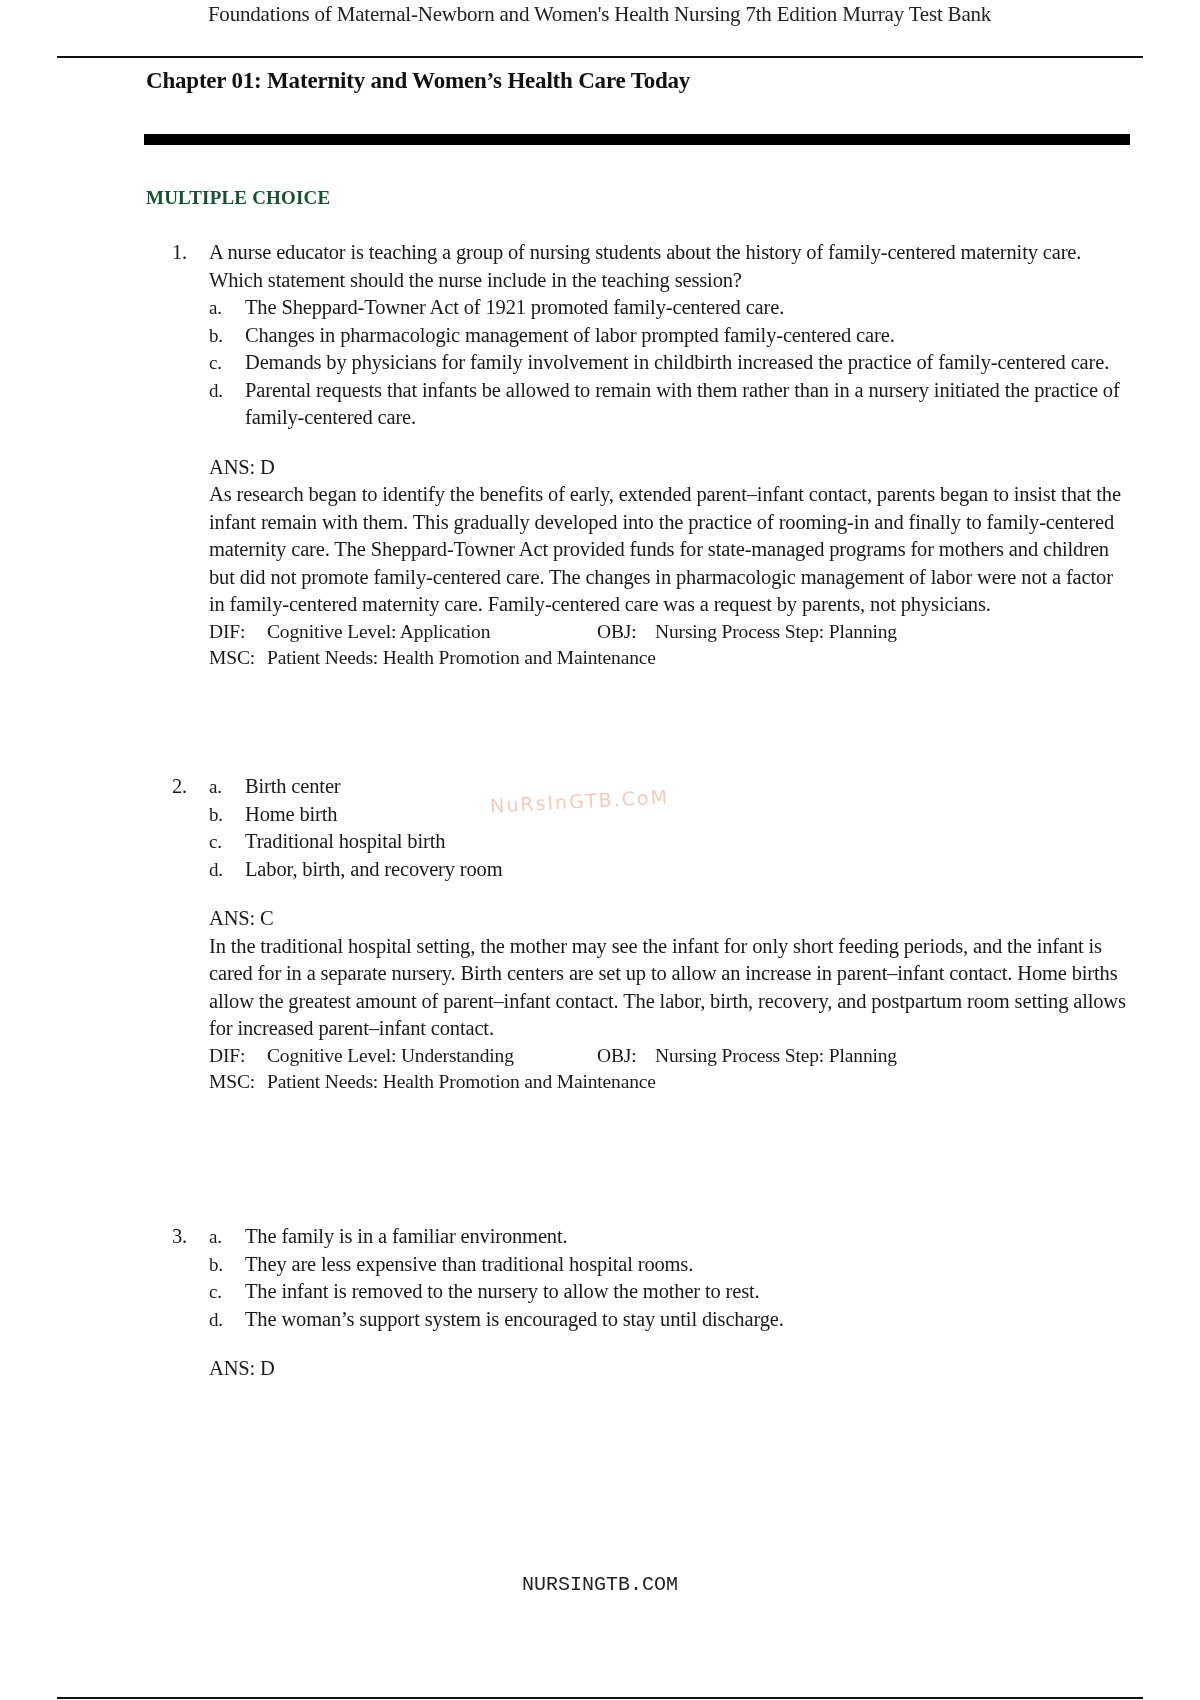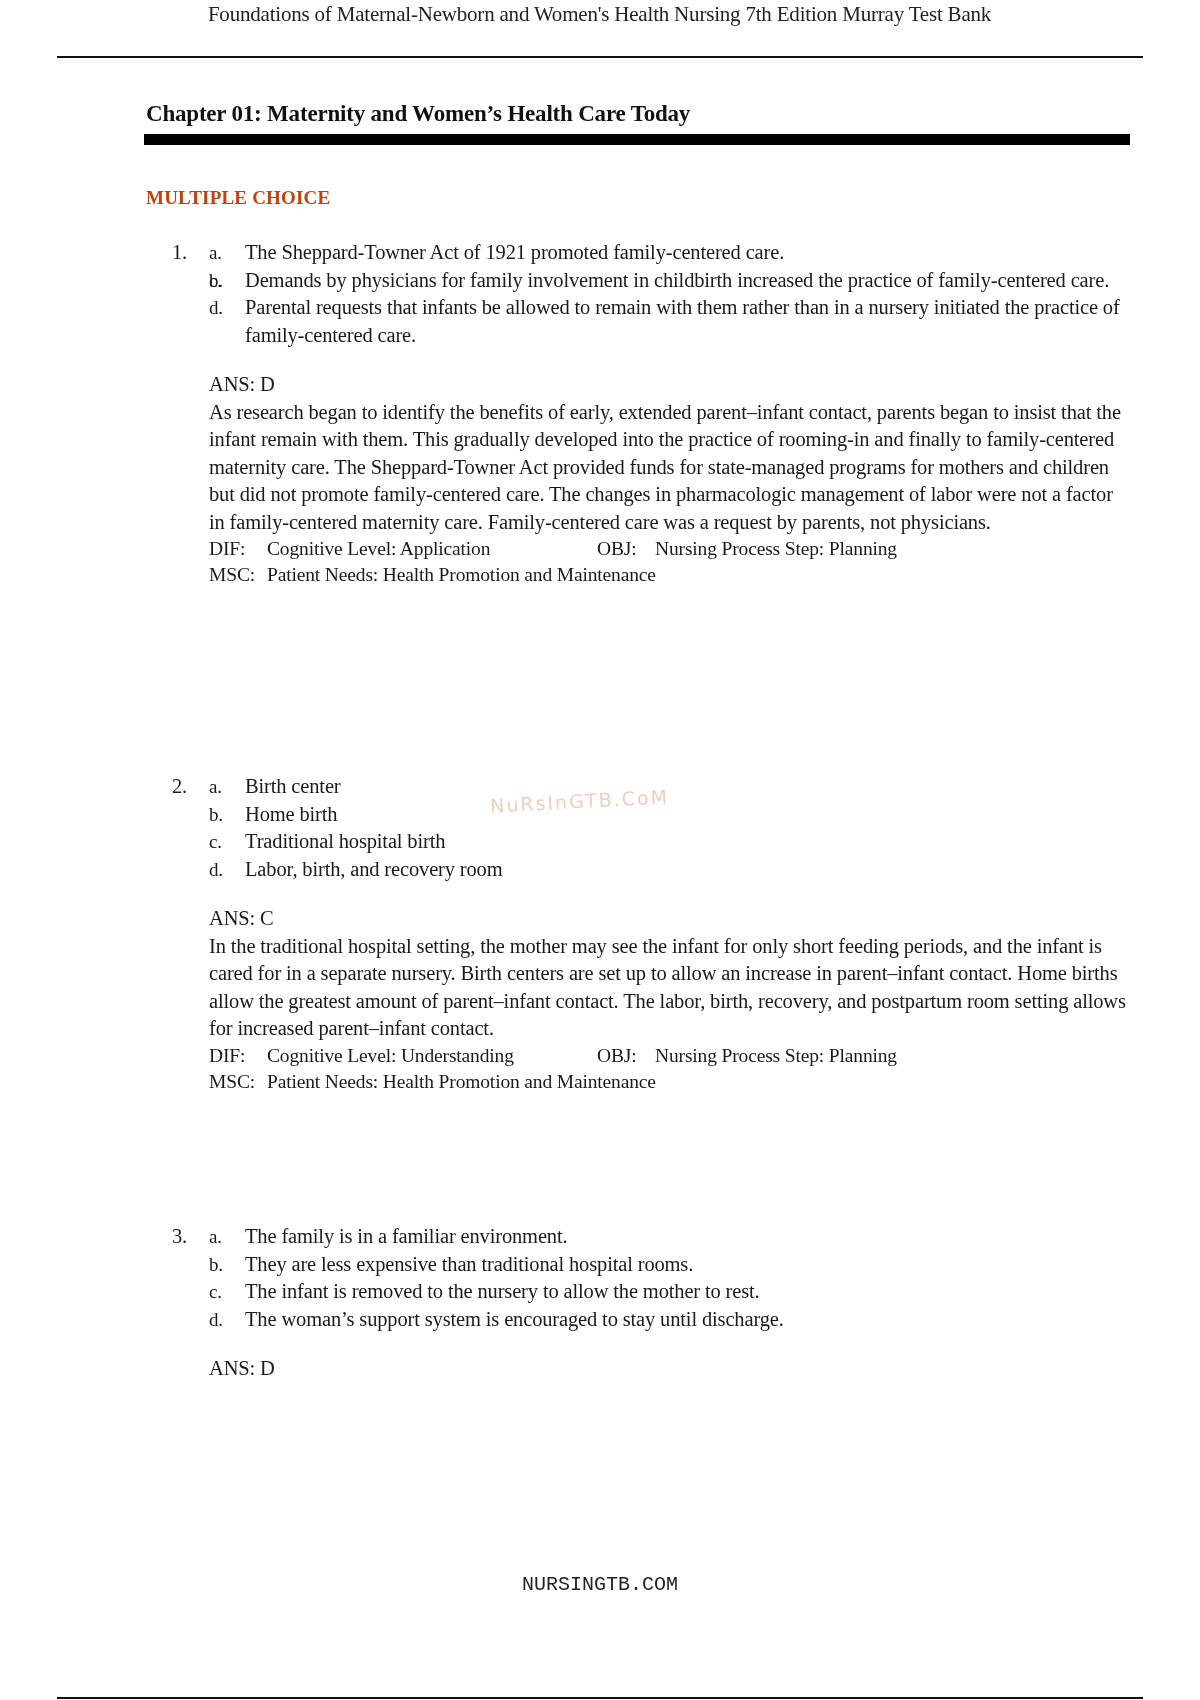--- a/index.html
+++ b/index.html
@@ -9,31 +9,31 @@
       color: #1a1a1a;
     }
     .running-header {
       position: absolute; top: 2px; left: 0; width: 1199px;
       text-align: center; font-size: 21px; color: #222;
       letter-spacing: -0.2px;
     }
     .rule-top {
       position: absolute; top: 56px; left: 57px; width: 1086px; height: 2px; background: #111;
     }
-    .chapter-block { position: absolute; top: 66px; left: 146px; width: 985px; margin-top: 33px; }
+    .chapter-block { position: absolute; top: 66px; left: 146px; width: 985px; }
     .chapter-title, .book-title {
       font-weight: bold; font-size: 23px; line-height: 29px; color: #111;
       letter-spacing: -0.2px;
     }
     .chapter-bar {
       position: absolute; top: 134px; left: 144px; width: 986px; height: 11px; background: #000;
     }
     .section-heading {
       position: absolute; top: 187px; left: 146px;
-      font-weight: bold; font-size: 19px; color: #c2410c; letter-spacing: 0.2px;
+      font-weight: bold; font-size: 19px; color: #14532d; letter-spacing: 0.2px;
     }
     .question {
       position: absolute; left: 172px; width: 960px;
       font-size: 20.5px; line-height: 27.5px; letter-spacing: -0.15px;
     }
     .q-num { position: absolute; left: 0; top: 0; width: 26px; }
     .q-stem { margin-left: 37px; }
     .options { list-style: none; margin: 0; padding: 0 0 0 37px; }
     .option { position: relative; padding-left: 36px; }
     .opt-letter { position: absolute; left: 0; top: 0; font-size: 19px; }
@@ -66,23 +66,24 @@
 
 <div class="chapter-block">
   <div class="chapter-title">Chapter 01: Maternity and Women’s Health Care Today</div>
 </div>
 <div class="chapter-bar"></div>
 
 <div class="section-heading">MULTIPLE CHOICE</div>
 
 <div class="question" style="top:239px;">
   <span class="q-num">1.</span>
+  <div class="q-stem">A nurse educator is teaching a group of nursing students about the history of family-centered maternity care. Which statement should the nurse include in the teaching session?</div>
   <ul class="options">
     <li class="option"><span class="opt-letter">a.</span><span>The Sheppard-Towner Act of 1921 promoted family-centered care.</span></li>
-    <li class="option"><span class="opt-letter">b.</span></li>
+    <li class="option"><span class="opt-letter">b.</span><span>Changes in pharmacologic management of labor prompted family-centered care.</span></li>
     <li class="option"><span class="opt-letter">c.</span><span>Demands by physicians for family involvement in childbirth increased the practice of family-centered care.</span></li>
     <li class="option"><span class="opt-letter">d.</span><span>Parental requests that infants be allowed to remain with them rather than in a nursery initiated the practice of family-centered care.</span></li>
   </ul>
   <div class="answer-block">
     <div class="ans-line">ANS:  D</div>
     <div class="rationale">As research began to identify the benefits of early, extended parent–infant contact, parents began to insist that the infant remain with them. This gradually developed into the practice of rooming-in and finally to family-centered maternity care. The Sheppard-Towner Act provided funds for state-managed programs for mothers and children but did not promote family-centered care. The changes in pharmacologic management of labor were not a factor in family-centered maternity care. Family-centered care was a request by parents, not physicians.</div>
     <div class="meta">
       <div class="meta-row"><span class="meta-key" style="width:58px">DIF:</span><span style="display:inline-block;width:330px">Cognitive Level: Application</span><span class="meta-key" style="width:58px">OBJ:</span><span>Nursing Process Step: Planning</span></div>
       <div class="meta-row"><span class="meta-key" style="width:58px">MSC:</span><span>Patient Needs: Health Promotion and Maintenance</span></div>
     </div>

